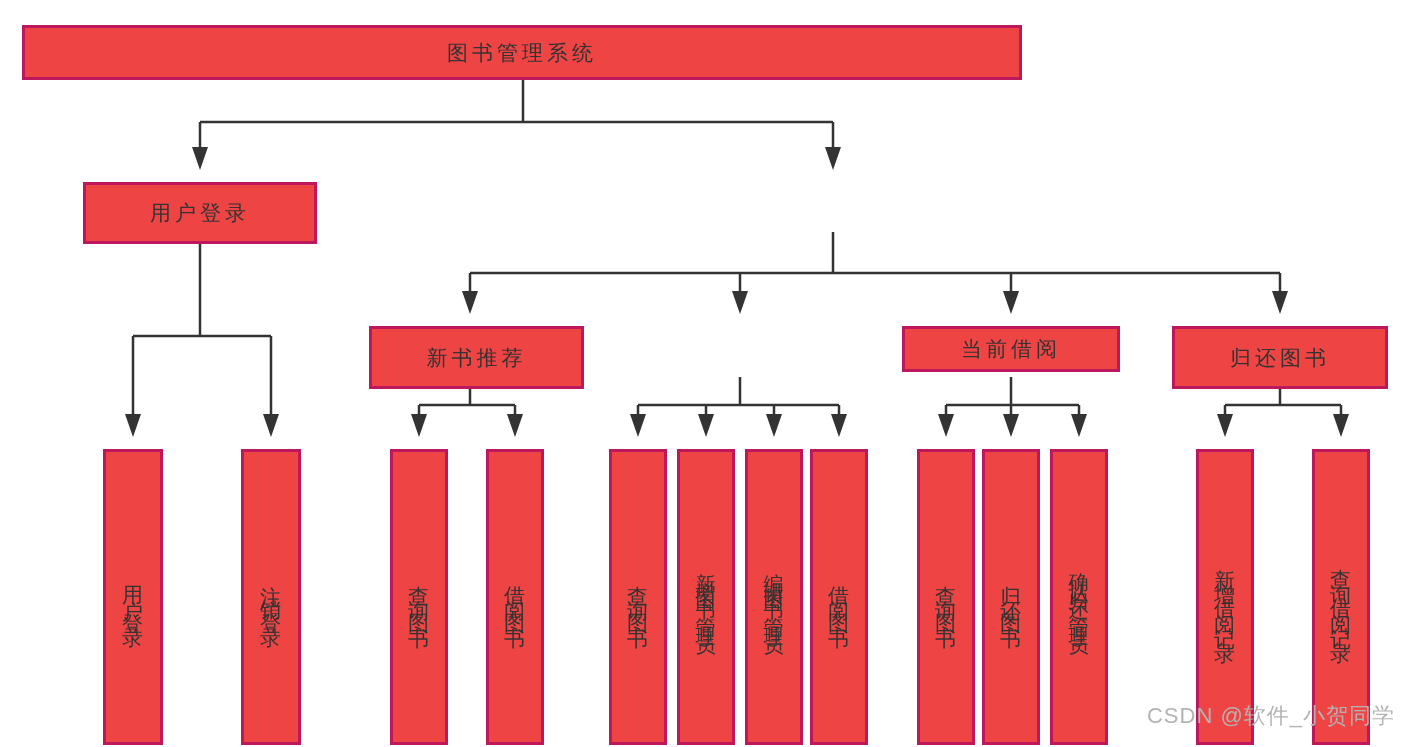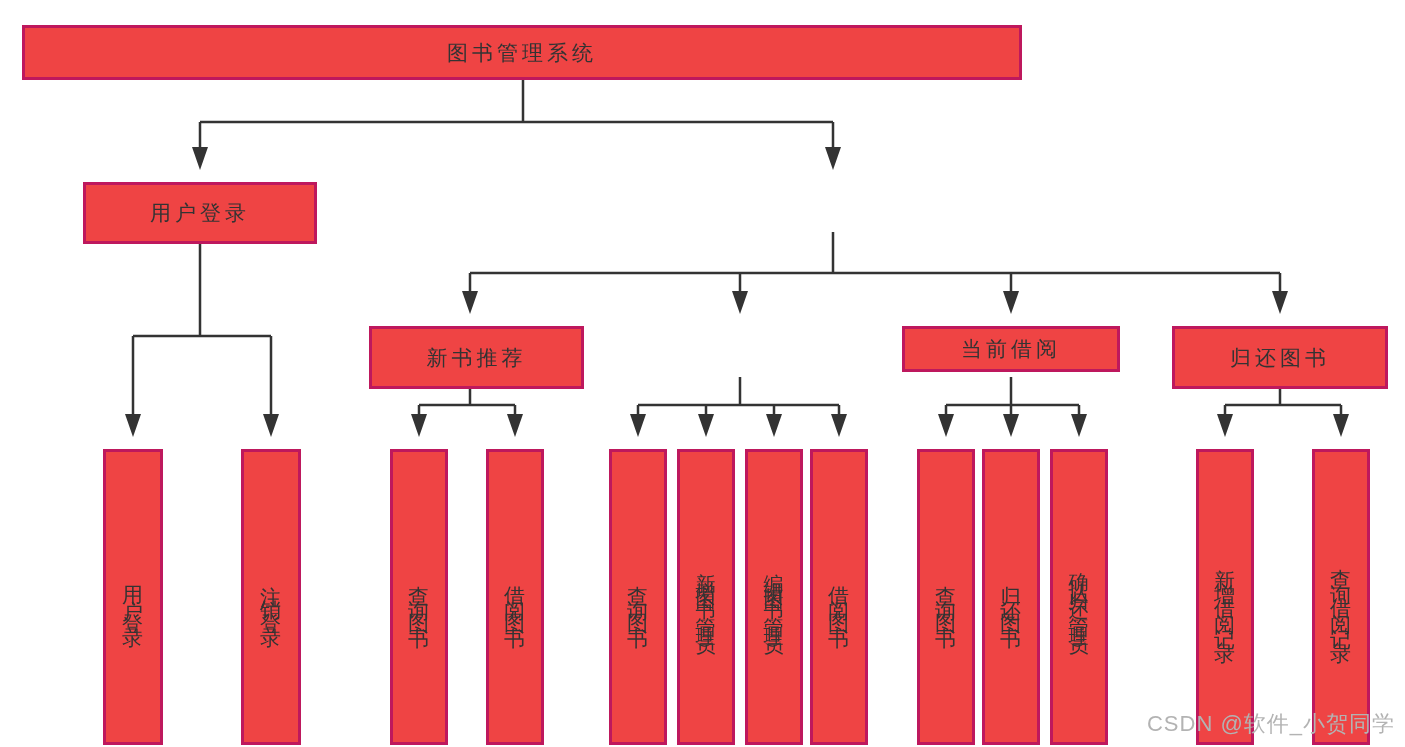--- a/index.html
+++ b/index.html
@@ -15,21 +15,21 @@
     text-align:center; line-height:1.2;margin-top:12px;
   }
   .node.h { font-size:21px; letter-spacing:4px; }
   .node.v {
     writing-mode:vertical-lr; text-orientation:upright;
     font-size:21px; letter-spacing:14px;
   }
   .node.v.long { font-size:20px; letter-spacing:9px; }
   .node.v.mid  { letter-spacing:15px; }
   .watermark {
-    position:absolute; right:10px; bottom:8px;
+    position:absolute; right:10px; bottom:16px;
     font-size:22px; color:#b3b3b3; letter-spacing:1px; white-space:nowrap;
   }
 </style>
 </head>
 <body>
 
 <div class="stage">
 
   <svg class="connectors" width="1405" height="747" viewBox="0 0 1405 747" xmlns="http://www.w3.org/2000/svg">
     <defs>

